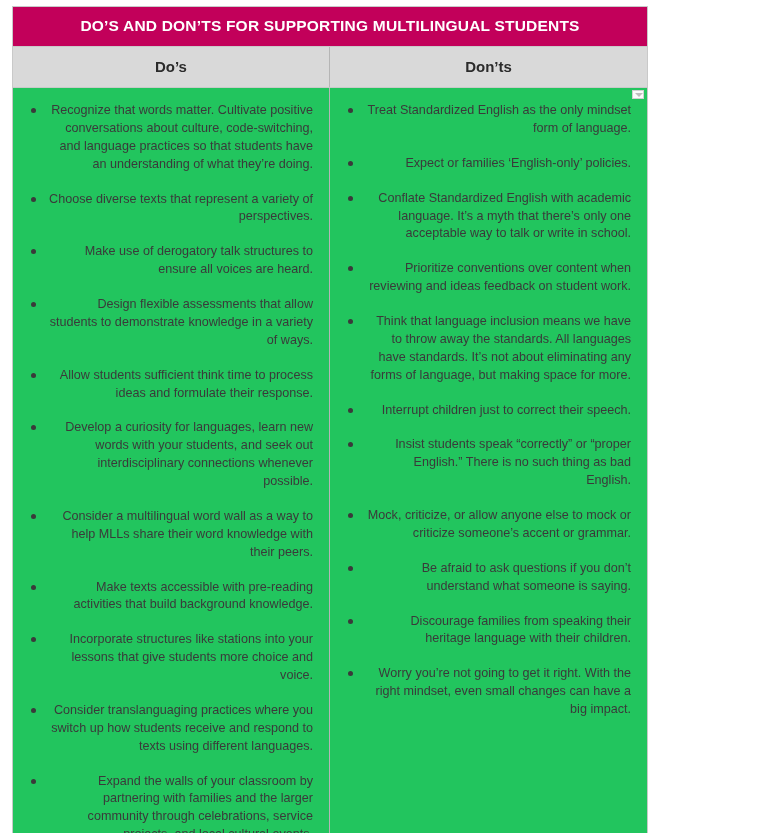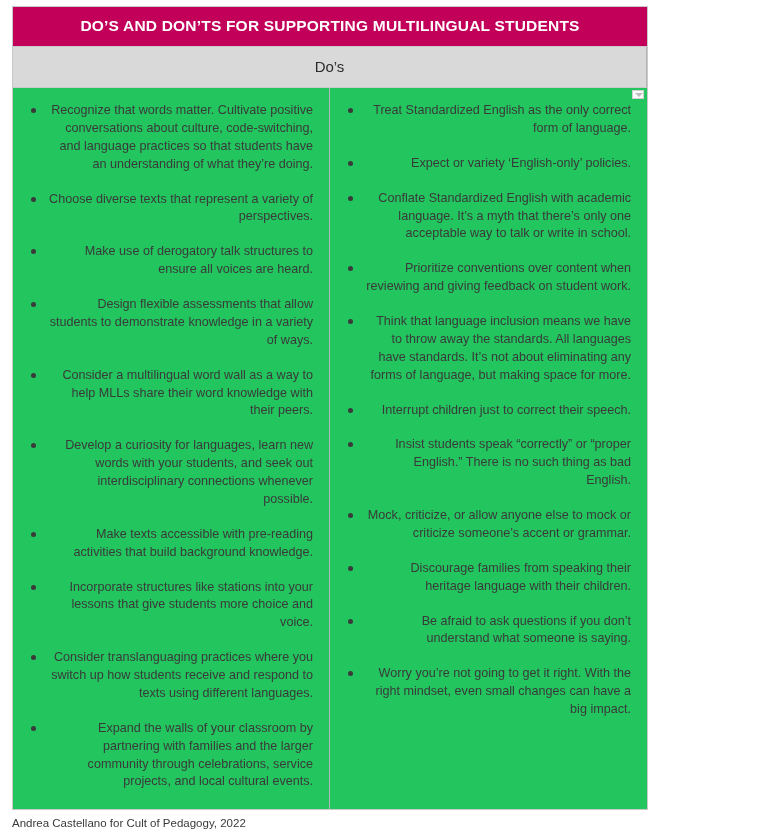--- a/index.html
+++ b/index.html
@@ -35,21 +35,21 @@
   }
   .header-row {
     display: flex;
     background: #d9d9d9;
     border-top: 1px solid #c9c9c9;
     border-bottom: 1px solid #c9c9c9;
   }
   .header-cell {
     flex: 1 1 50%;
     text-align: center;
-    font-weight: normal;
+    font-weight: bold;
     font-size: 15px;
     padding: 11px 6px 12px 6px;
     box-sizing: border-box;
   }
   .header-cell.left {
     border-right: 1px solid #b5b5b5;
   }
   .body-row {
     display: flex;
     background: #22c55e;
@@ -123,51 +123,53 @@
 </head>
 <body>
 
 <div class="page">
   <div class="table-wrap">
 
     <div class="title-bar">DO’S AND DON’TS FOR SUPPORTING MULTILINGUAL STUDENTS</div>
 
     <div class="header-row">
       <div class="header-cell left">Do’s</div>
+      <div class="header-cell">Don’ts</div>
     </div>
 
     <div class="body-row">
       <div class="col left">
         <ul class="items">
           <li>Recognize that words matter. Cultivate positive conversations about culture, code-switching, and language practices so that students have an understanding of what they’re doing.</li>
           <li>Choose diverse texts that represent a variety of perspectives.</li>
           <li>Make use of derogatory talk structures to ensure all voices are heard.</li>
           <li>Design flexible assessments that allow students to demonstrate knowledge in a variety of ways.</li>
+          <li>Allow students sufficient think time to process ideas and formulate their response.</li>
+          <li>Develop a curiosity for languages, learn new words with your students, and seek out interdisciplinary connections whenever possible.</li>
           <li>Consider a multilingual word wall as a way to help MLLs share their word knowledge with their peers.</li>
-          <li>Develop a curiosity for languages, learn new words with your students, and seek out interdisciplinary connections whenever possible.</li>
           <li>Make texts accessible with pre-reading activities that build background knowledge.</li>
           <li>Incorporate structures like stations into your lessons that give students more choice and voice.</li>
           <li>Consider translanguaging practices where you switch up how students receive and respond to texts using different languages.</li>
           <li>Expand the walls of your classroom by partnering with families and the larger community through celebrations, service projects, and local cultural events.</li>
         </ul>
       </div>
 
       <div class="col">
         <div class="scroll-marker"></div>
         <ul class="items">
-          <li>Treat Standardized English as the only correct form of language.</li>
-          <li>Expect or variety ‘English-only’ policies.</li>
+          <li>Treat Standardized English as the only mindset form of language.</li>
+          <li>Expect or families ‘English-only’ policies.</li>
           <li>Conflate Standardized English with academic language. It’s a myth that there’s only one acceptable way to talk or write in school.</li>
-          <li>Prioritize conventions over content when reviewing and giving feedback on student work.</li>
+          <li>Prioritize conventions over content when reviewing and ideas feedback on student work.</li>
           <li>Think that language inclusion means we have to throw away the standards. All languages have standards. It’s not about eliminating any forms of language, but making space for more.</li>
           <li>Interrupt children just to correct their speech.</li>
           <li>Insist students speak “correctly” or “proper English.” There is no such thing as bad English.</li>
           <li>Mock, criticize, or allow anyone else to mock or criticize someone’s accent or grammar.</li>
+          <li>Be afraid to ask questions if you don’t understand what someone is saying.</li>
           <li>Discourage families from speaking their heritage language with their children.</li>
-          <li>Be afraid to ask questions if you don’t understand what someone is saying.</li>
           <li>Worry you’re not going to get it right. With the right mindset, even small changes can have a big impact.</li>
         </ul>
       </div>
     </div>
 
   </div>
 
   <div class="credit">Andrea Castellano for Cult of Pedagogy, 2022</div>
 </div>
 

